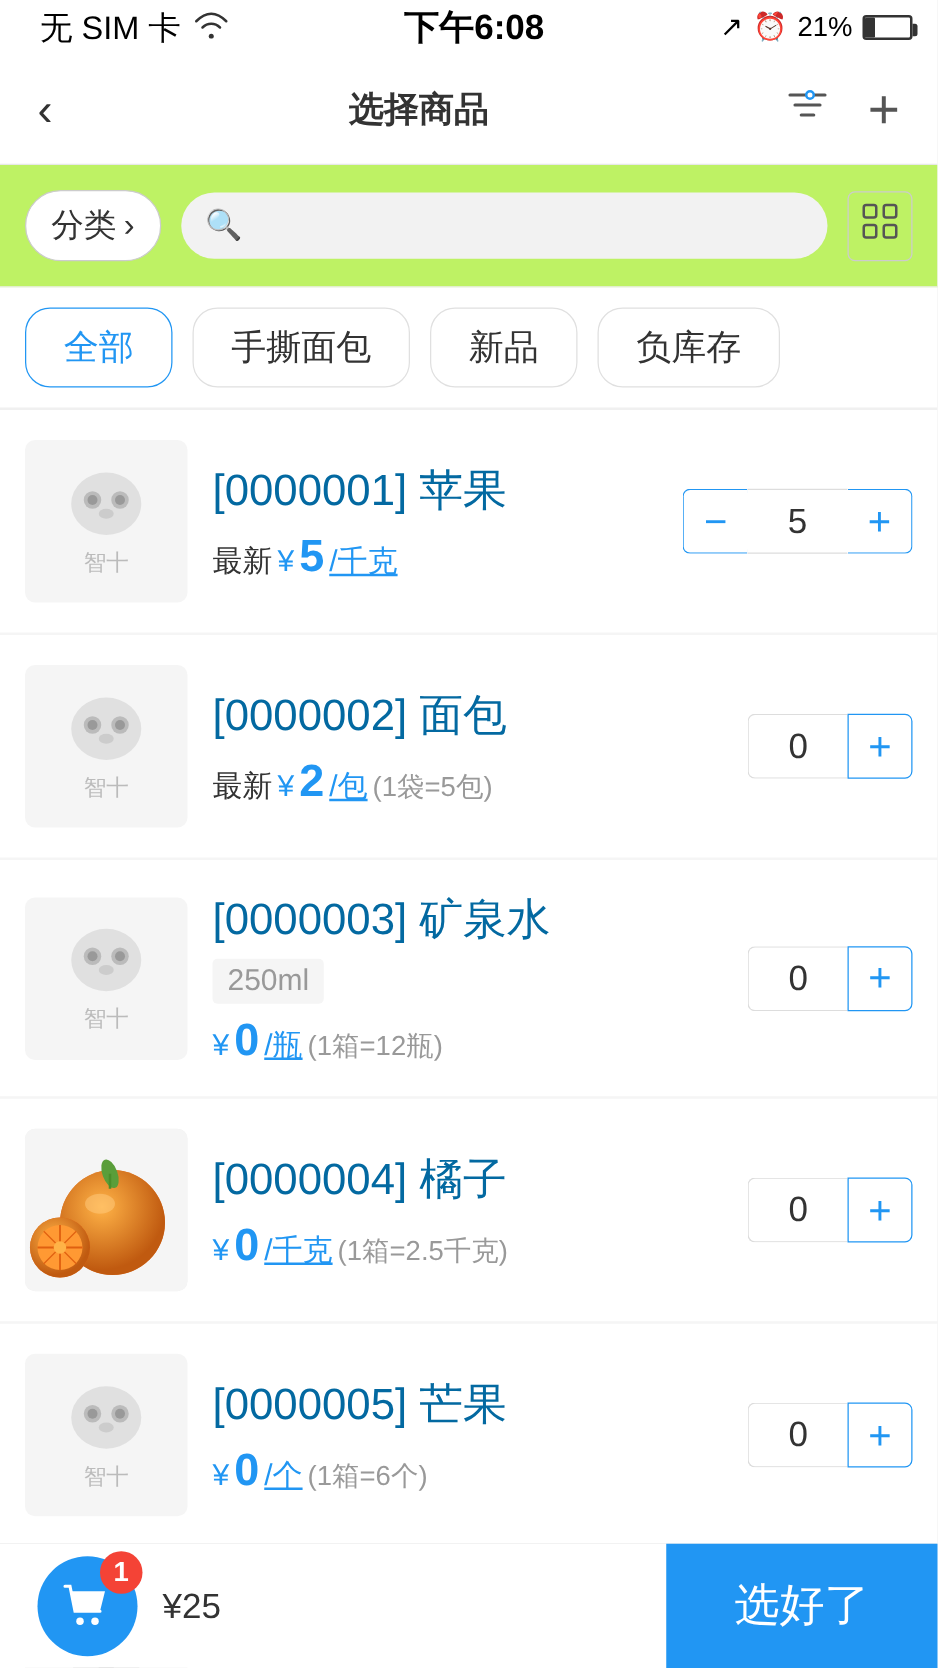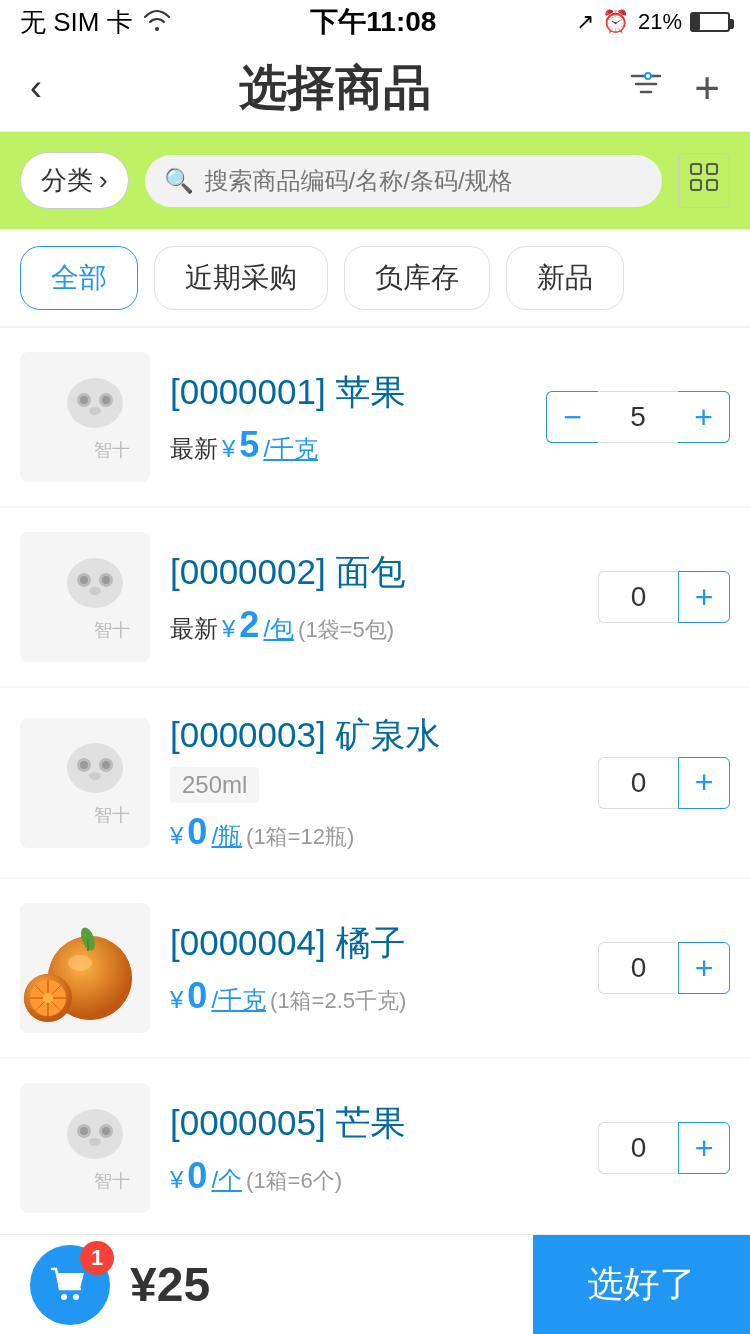--- a/index.html
+++ b/index.html
@@ -17,21 +17,21 @@
     .status-bar {
       background: #fff;
       height: 44px;
       display: flex;
       align-items: center;
       justify-content: space-between;
       padding: 0 20px;
       font-size: 26px;
       font-weight: 500;
     }
-    .status-left { display: flex; align-items: center; gap: 10px; }
+    .status-left { display: flex; align-items: center; gap: 10px; margin-left: 12px; }
     .status-center { font-size: 28px; font-weight: 600; }
     .status-right { display: flex; align-items: center; gap: 8px; font-size: 24px; }
     .battery {
       width: 40px; height: 20px; border: 2px solid #333; border-radius: 3px;
       position: relative; display: inline-block;
     }
     .battery::after {
       content: ''; position: absolute; right: -6px; top: 5px;
       width: 4px; height: 10px; background: #333; border-radius: 0 2px 2px 0;
     }
@@ -43,21 +43,21 @@
     .nav-bar {
       background: #fff;
       height: 88px;
       display: flex;
       align-items: center;
       justify-content: space-between;
       padding: 0 30px;
       border-bottom: 1px solid #e8e8e8;
     }
     .nav-back { font-size: 36px; color: #333; font-weight: 300; }
-    .nav-title { font-size: 48px; font-weight: 600; color: #333; }
+    .nav-title { font-size: 28px; font-weight: 600; color: #333; }
     .nav-actions { display: flex; align-items: center; gap: 30px; }
 
     
     .filter-bar {
       background: #bef264;
       padding: 20px 20px;
       display: flex;
       align-items: center;
       gap: 16px;
       border-bottom: 1px solid #eee;
@@ -123,21 +123,21 @@
       border-radius: 8px;
       flex-shrink: 0;
       display: flex; align-items: center; justify-content: center;
       overflow: hidden;
     }
     .product-image.placeholder {
       background: #f5f5f5;
     }
     .owl-logo {
       width: 90px; height: 90px;
-      display: flex; flex-direction: column; align-items: flex-end; justify-content: center;
+      display: flex; flex-direction: column; align-items: center; justify-content: center;
     }
     .product-info { flex: 1; }
     .product-code-name {
       font-size: 35px; color: #0369a1; font-weight: 500; margin-bottom: 8px;
     }
     .product-spec {
       font-size: 24px; color: #999;
       background: #f5f5f5; display: inline-block;
       padding: 4px 12px; border-radius: 4px; margin-bottom: 8px;
     }
@@ -210,21 +210,21 @@
       display: flex; align-items: center; justify-content: center;
     }
     .cart-icon-wrap svg { width: 44px; height: 44px; fill: #fff; }
     .cart-badge {
       position: absolute; top: -4px; right: -4px;
       width: 34px; height: 34px;
       background: #f44336; border-radius: 50%;
       color: #fff; font-size: 22px; font-weight: 700;
       display: flex; align-items: center; justify-content: center;
     }
-    .cart-total { font-size: 48px; font-weight: 700; color: #333; }
+    .cart-total { font-size: 28px; font-weight: 400; color: #333; }
     .confirm-btn {
       width: 217px; height: 100px;
       background: #2196F3; color: #fff;
       font-size: 36px; font-weight: 500;
       display: flex; align-items: center; justify-content: center;
       border: none;
     }
   </style>
 </head>
 <body>
@@ -233,21 +233,21 @@
   <div class="status-left">
     <span>无 SIM 卡</span>
     <span>
       <svg width="28" height="22" viewBox="0 0 28 22" fill="none">
         <path d="M14 18a2 2 0 1 1 0 4 2 2 0 0 1 0-4z" fill="#333"></path>
         <path d="M7 13c1.9-1.9 4.5-3 7-3s5.1 1.1 7 3" stroke="#333" stroke-width="2" fill="none" stroke-linecap="round"></path>
         <path d="M2 8C5.6 4.4 9.8 2 14 2s8.4 2.4 12 6" stroke="#333" stroke-width="2" fill="none" stroke-linecap="round"></path>
       </svg>
     </span>
   </div>
-  <div class="status-center">下午11:08</div>
+  <div class="status-center">下午6:08</div>
   <div class="status-right">
     <span style="font-size:22px;">↗</span>
     <span style="font-size:22px;">⏰</span>
     <span style="font-size:22px;">21%</span>
     <div class="battery">
       <div class="battery-inner" style="width:21%;"></div>
     </div>
   </div>
 </div>
 
@@ -267,37 +267,36 @@
   </div>
 </div>
 
 <div class="filter-bar">
   <button class="category-btn">
     <span>分类</span>
     <span>›</span>
   </button>
   <div class="search-box">
     <span class="search-icon">🔍</span>
-    <input class="search-input-el" type="text" placeholder="搜索商品编码/名称/条码/规格" style="">
   </div>
   <div class="scan-icon">
     <svg width="30" height="30" viewBox="0 0 30 30" fill="none">
       <rect x="2" y="2" width="10" height="10" rx="2" stroke="#555" stroke-width="2" fill="none"></rect>
       <rect x="18" y="2" width="10" height="10" rx="2" stroke="#555" stroke-width="2" fill="none"></rect>
       <rect x="2" y="18" width="10" height="10" rx="2" stroke="#555" stroke-width="2" fill="none"></rect>
       <rect x="18" y="18" width="10" height="10" rx="2" stroke="#555" stroke-width="2" fill="none"></rect>
     </svg>
   </div>
 </div>
 
 <div class="tab-bar">
   <button class="tab-item active">全部</button>
-  <button class="tab-item">近期采购</button>
+  <button class="tab-item">手撕面包</button>
+  <button class="tab-item">新品</button>
   <button class="tab-item">负库存</button>
-  <button class="tab-item">新品</button>
 </div>
 
 <div class="product-list">
 
   <div class="product-item">
     <div class="product-image placeholder">
       <div class="owl-logo">
         <svg width="70" height="65" viewBox="0 0 70 65" fill="none">
           <ellipse cx="35" cy="30" rx="28" ry="25" fill="#e0e0e0"></ellipse>
           <circle cx="24" cy="27" r="7" fill="#bbb"></circle>

